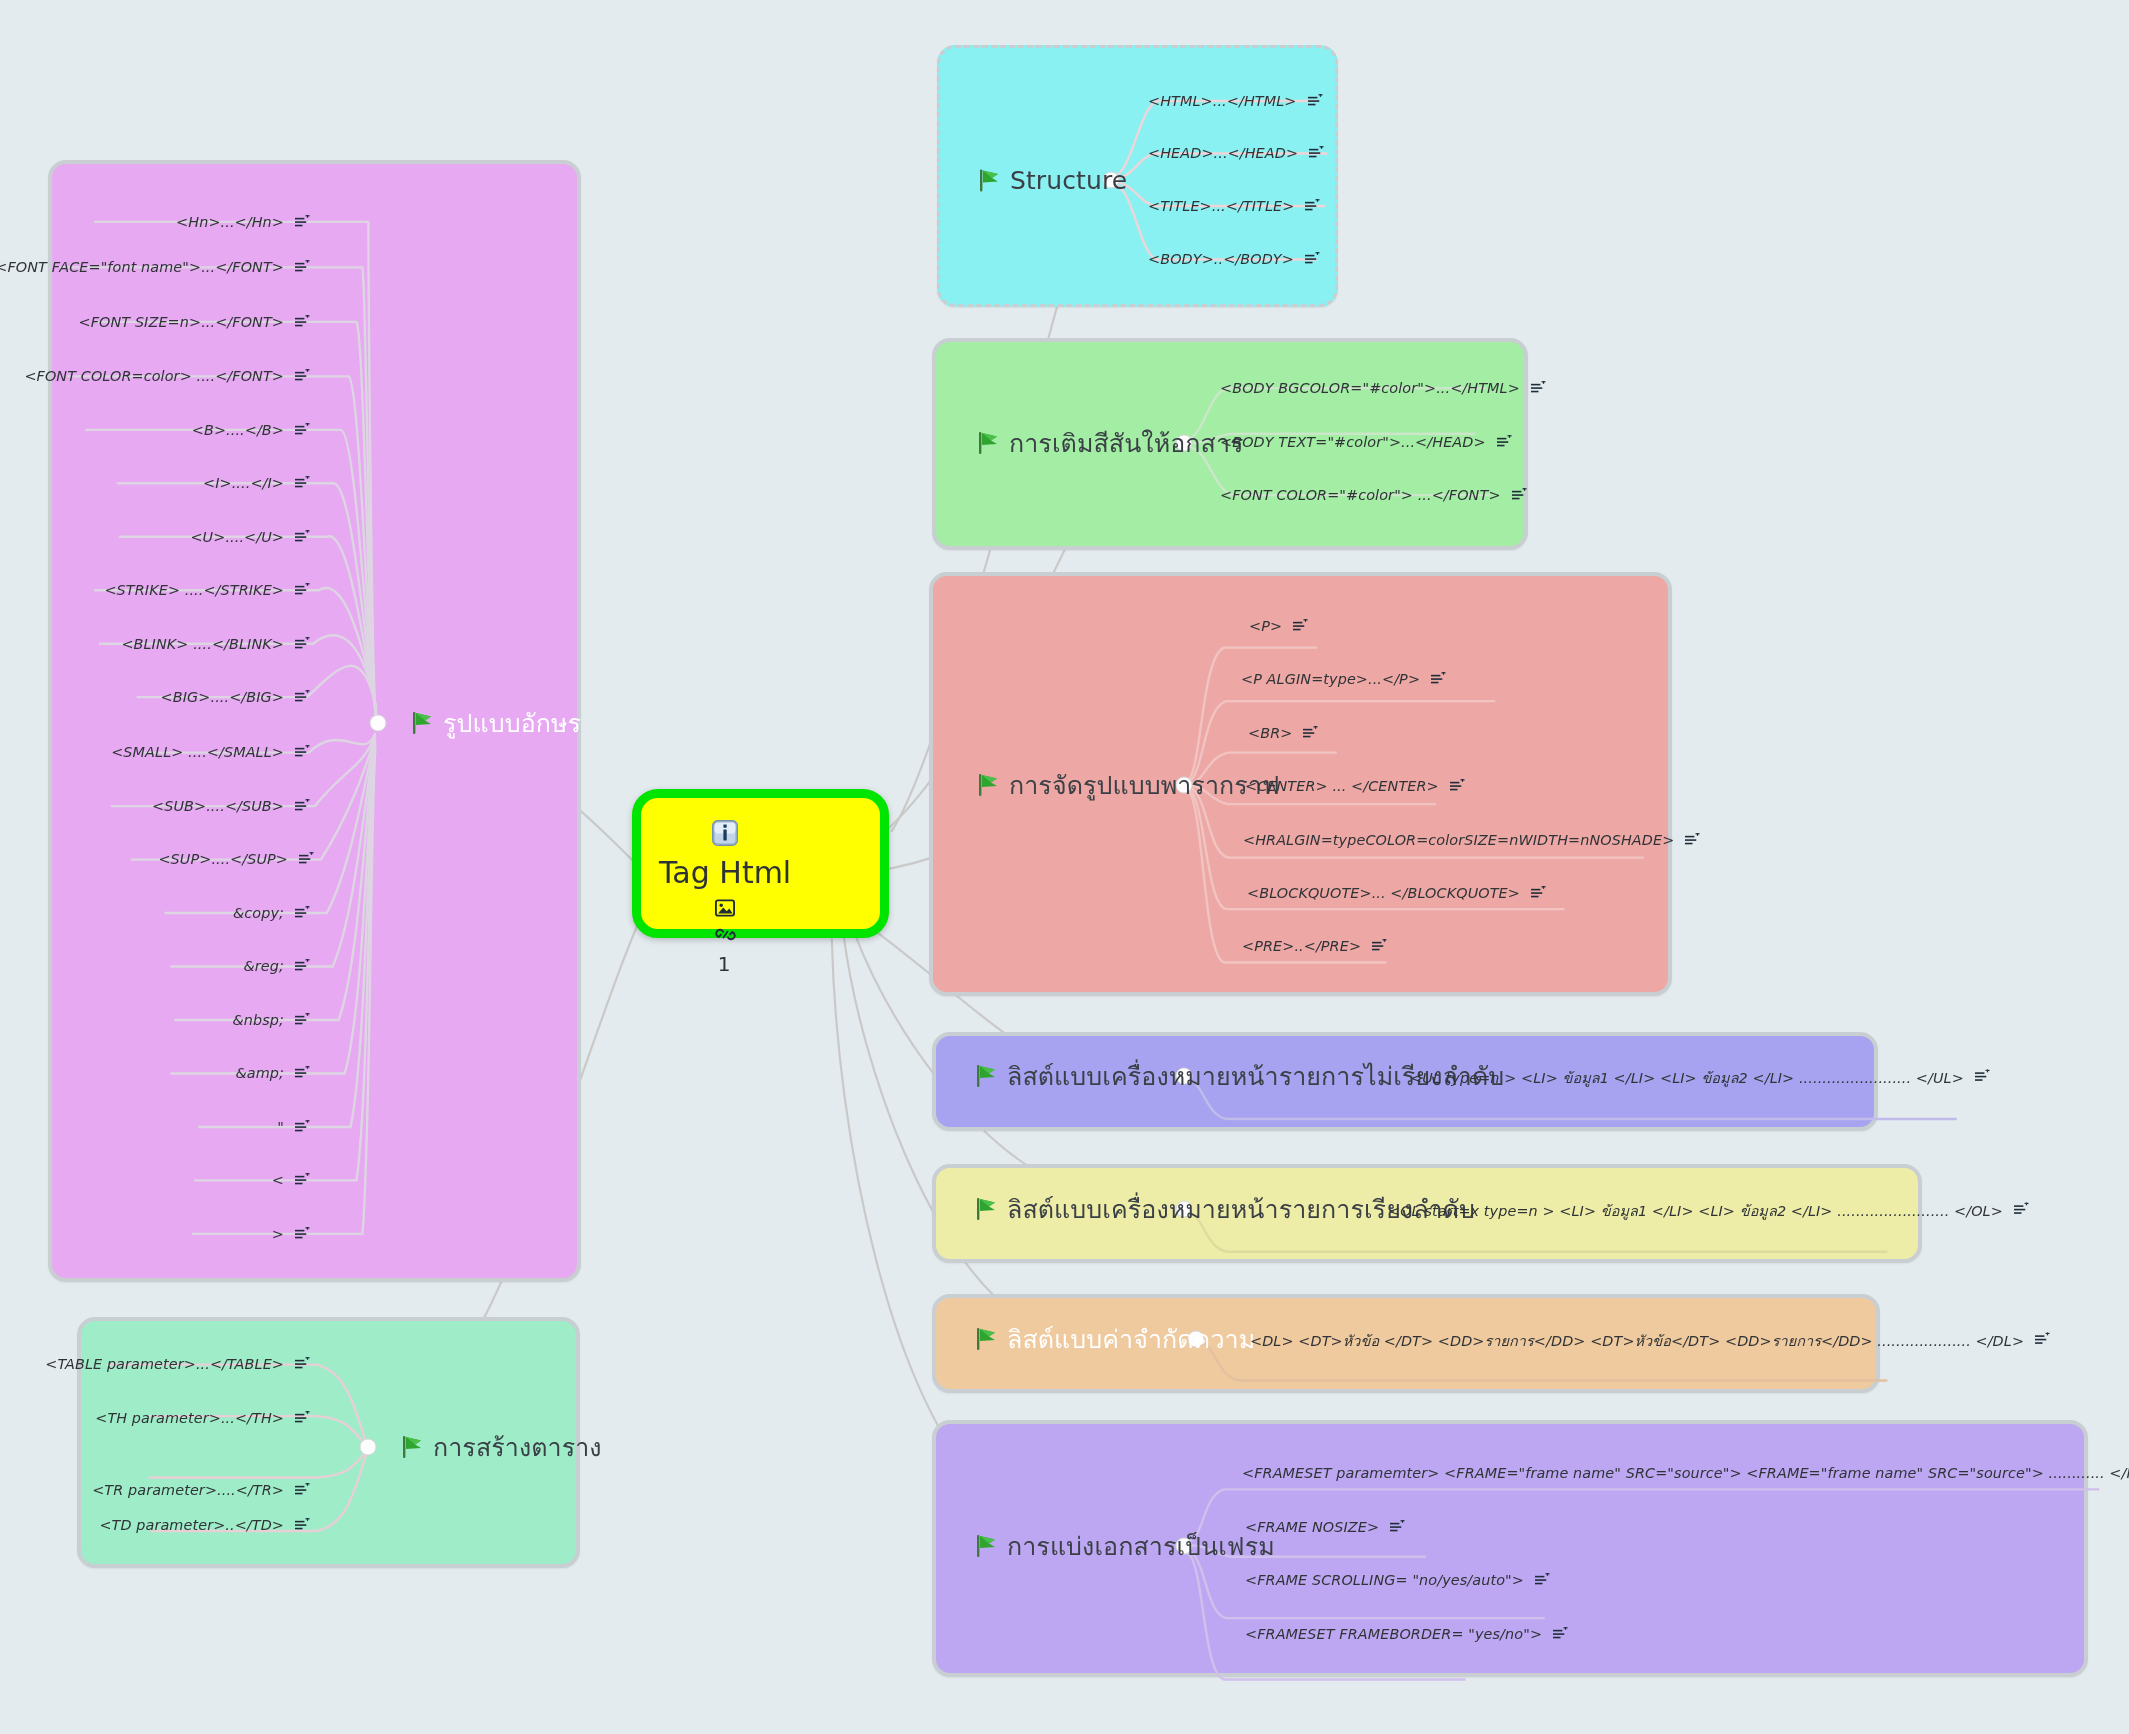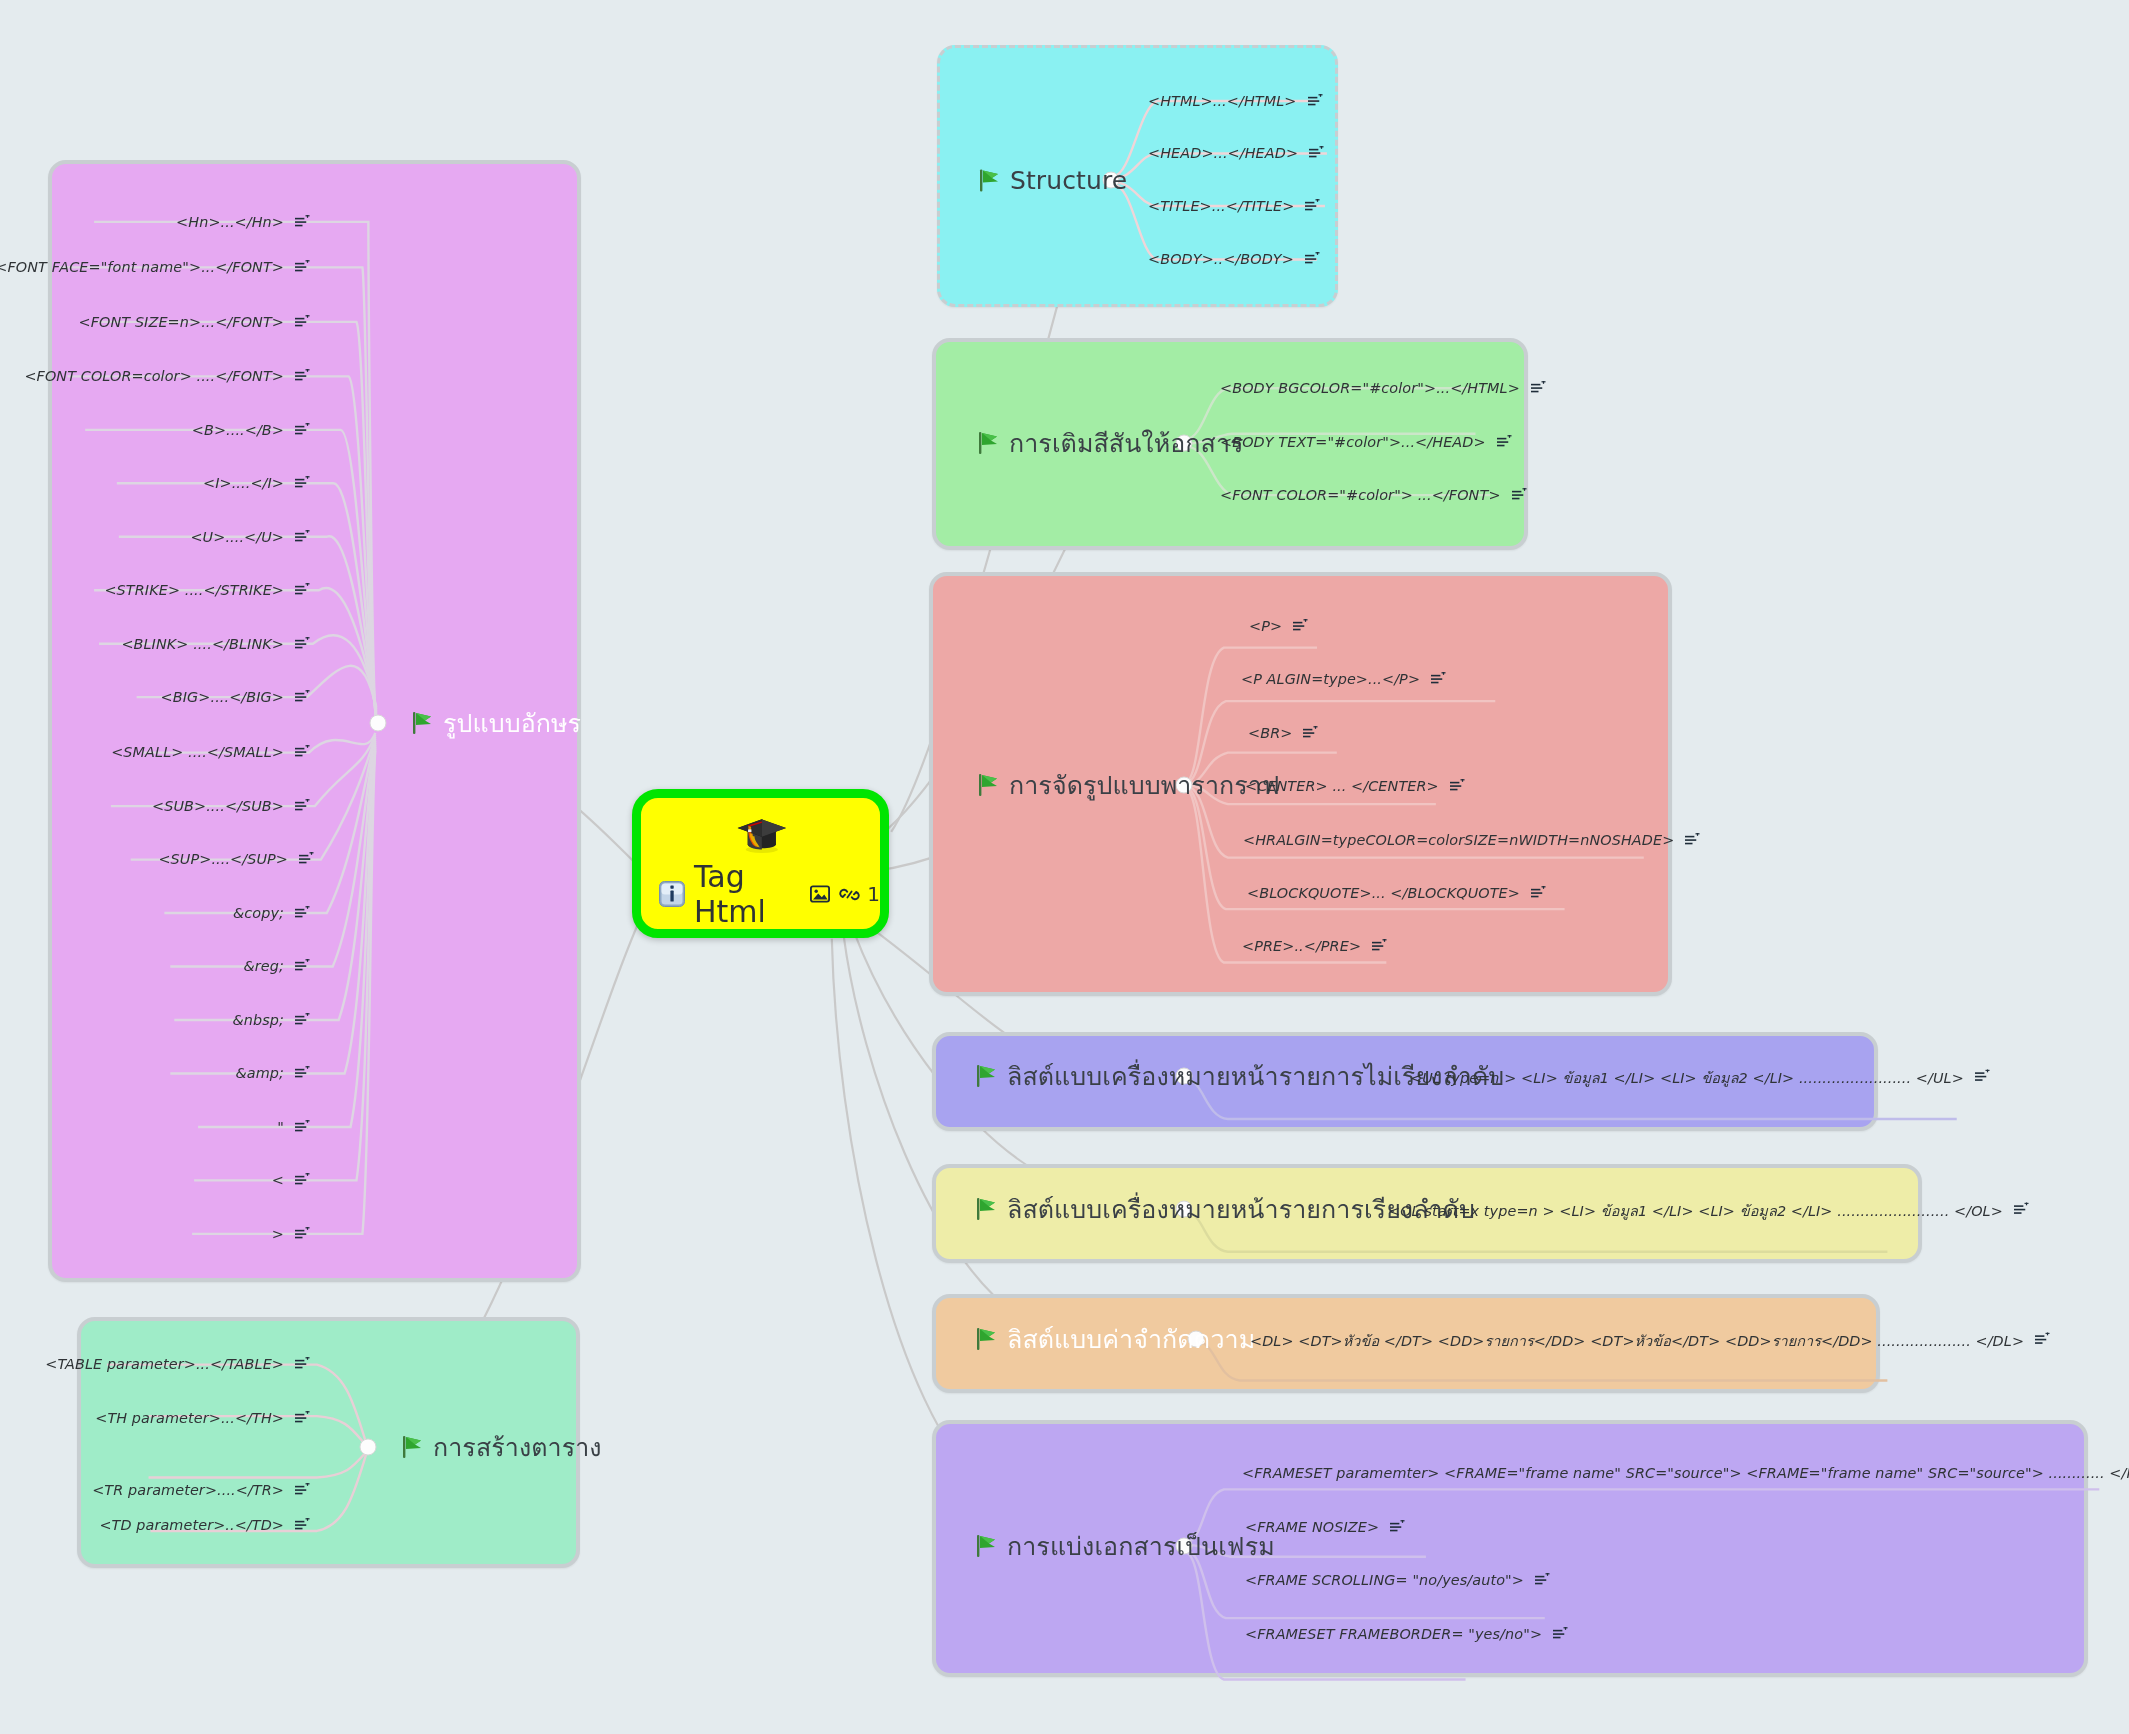--- a/index.html
+++ b/index.html
@@ -70,20 +70,21 @@
     display: flex;
     flex-direction: column;
     align-items: center;
     justify-content: flex-start;
   }
   #center .cap { margin-top: 18px; }
   #center .ctitle {
     display: flex; align-items: center; gap: 9px;
     margin-top: 4px; margin-left: 6px; align-self: flex-start;
     padding-left: 12px;
+    flex-direction: column;
   }
   #center .ctitle .name {
     font-size: 30px; color: #2f3336; font-family: "DejaVu Sans","Liberation Sans",sans-serif;
   }
   #center .ctitle .linkcount { font-size: 20px; color:#2f3336; margin-left:-2px; }
   .infobadge { width: 26px; height: 26px; flex:0 0 auto; }
   .imgicon { width: 20px; height: 18px; flex:0 0 auto; }
   .linkicon { width: 21px; height: 17px; flex:0 0 auto; }
 
   

